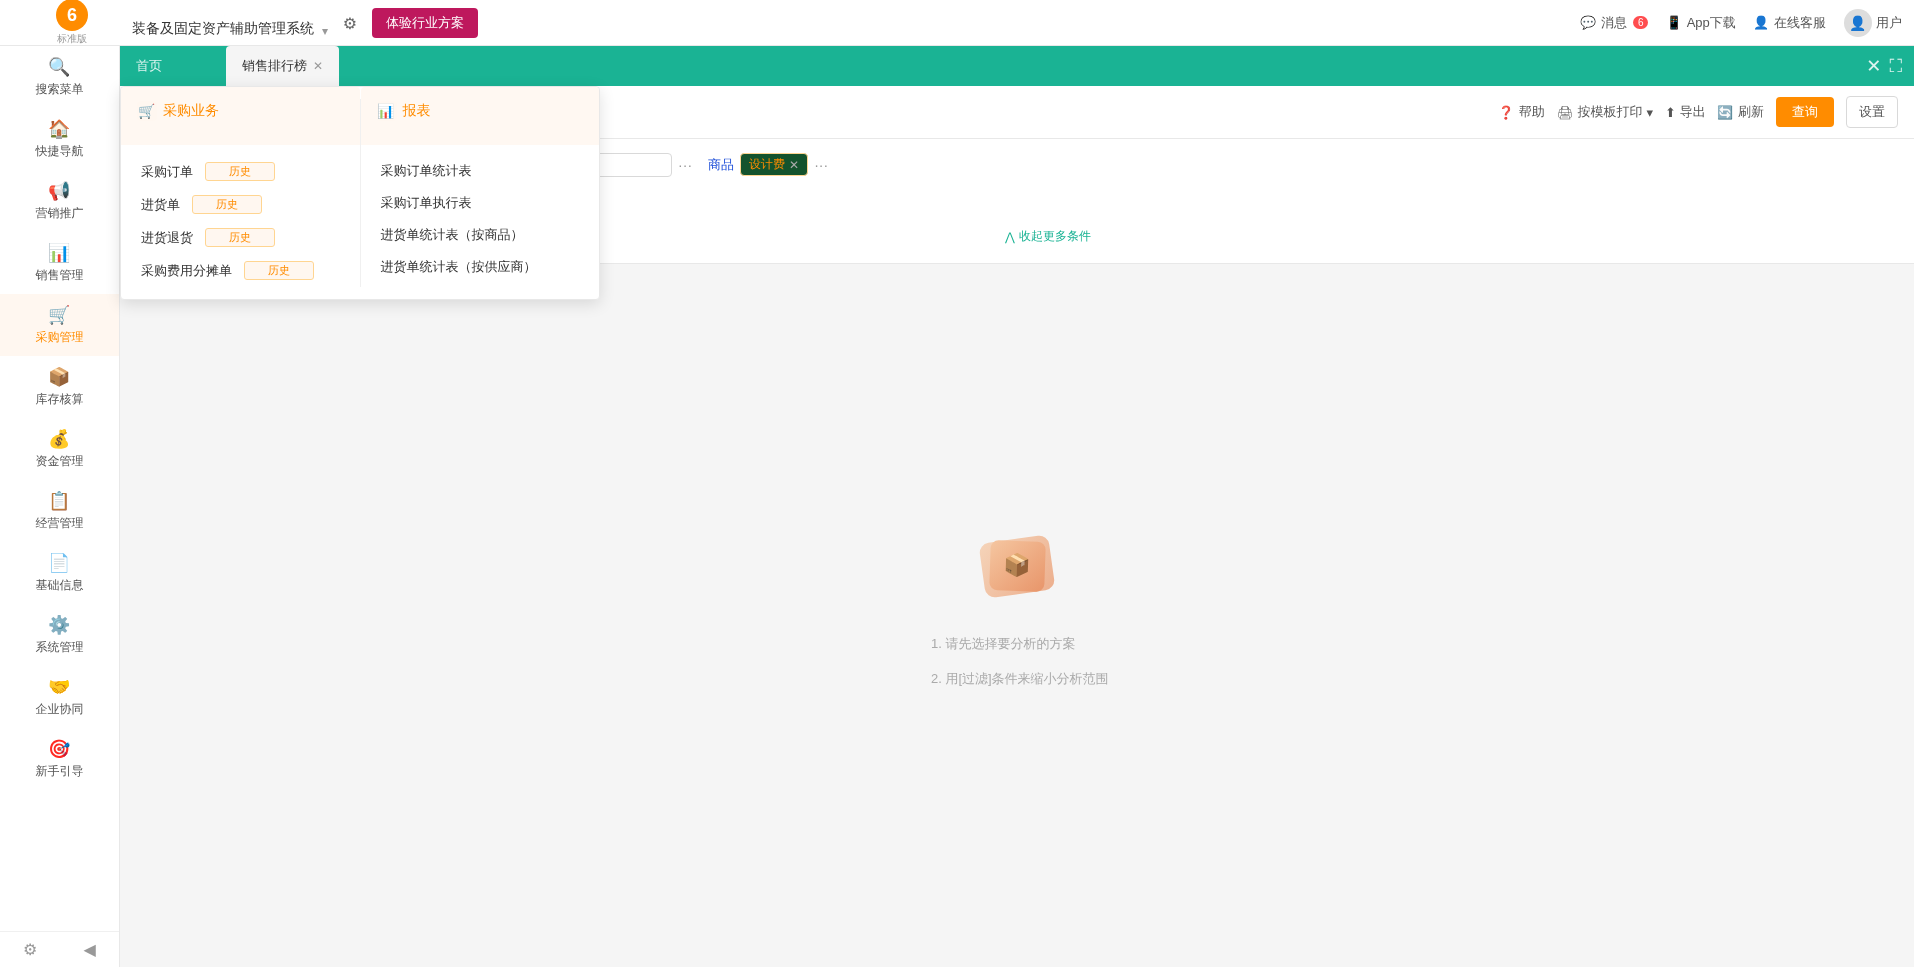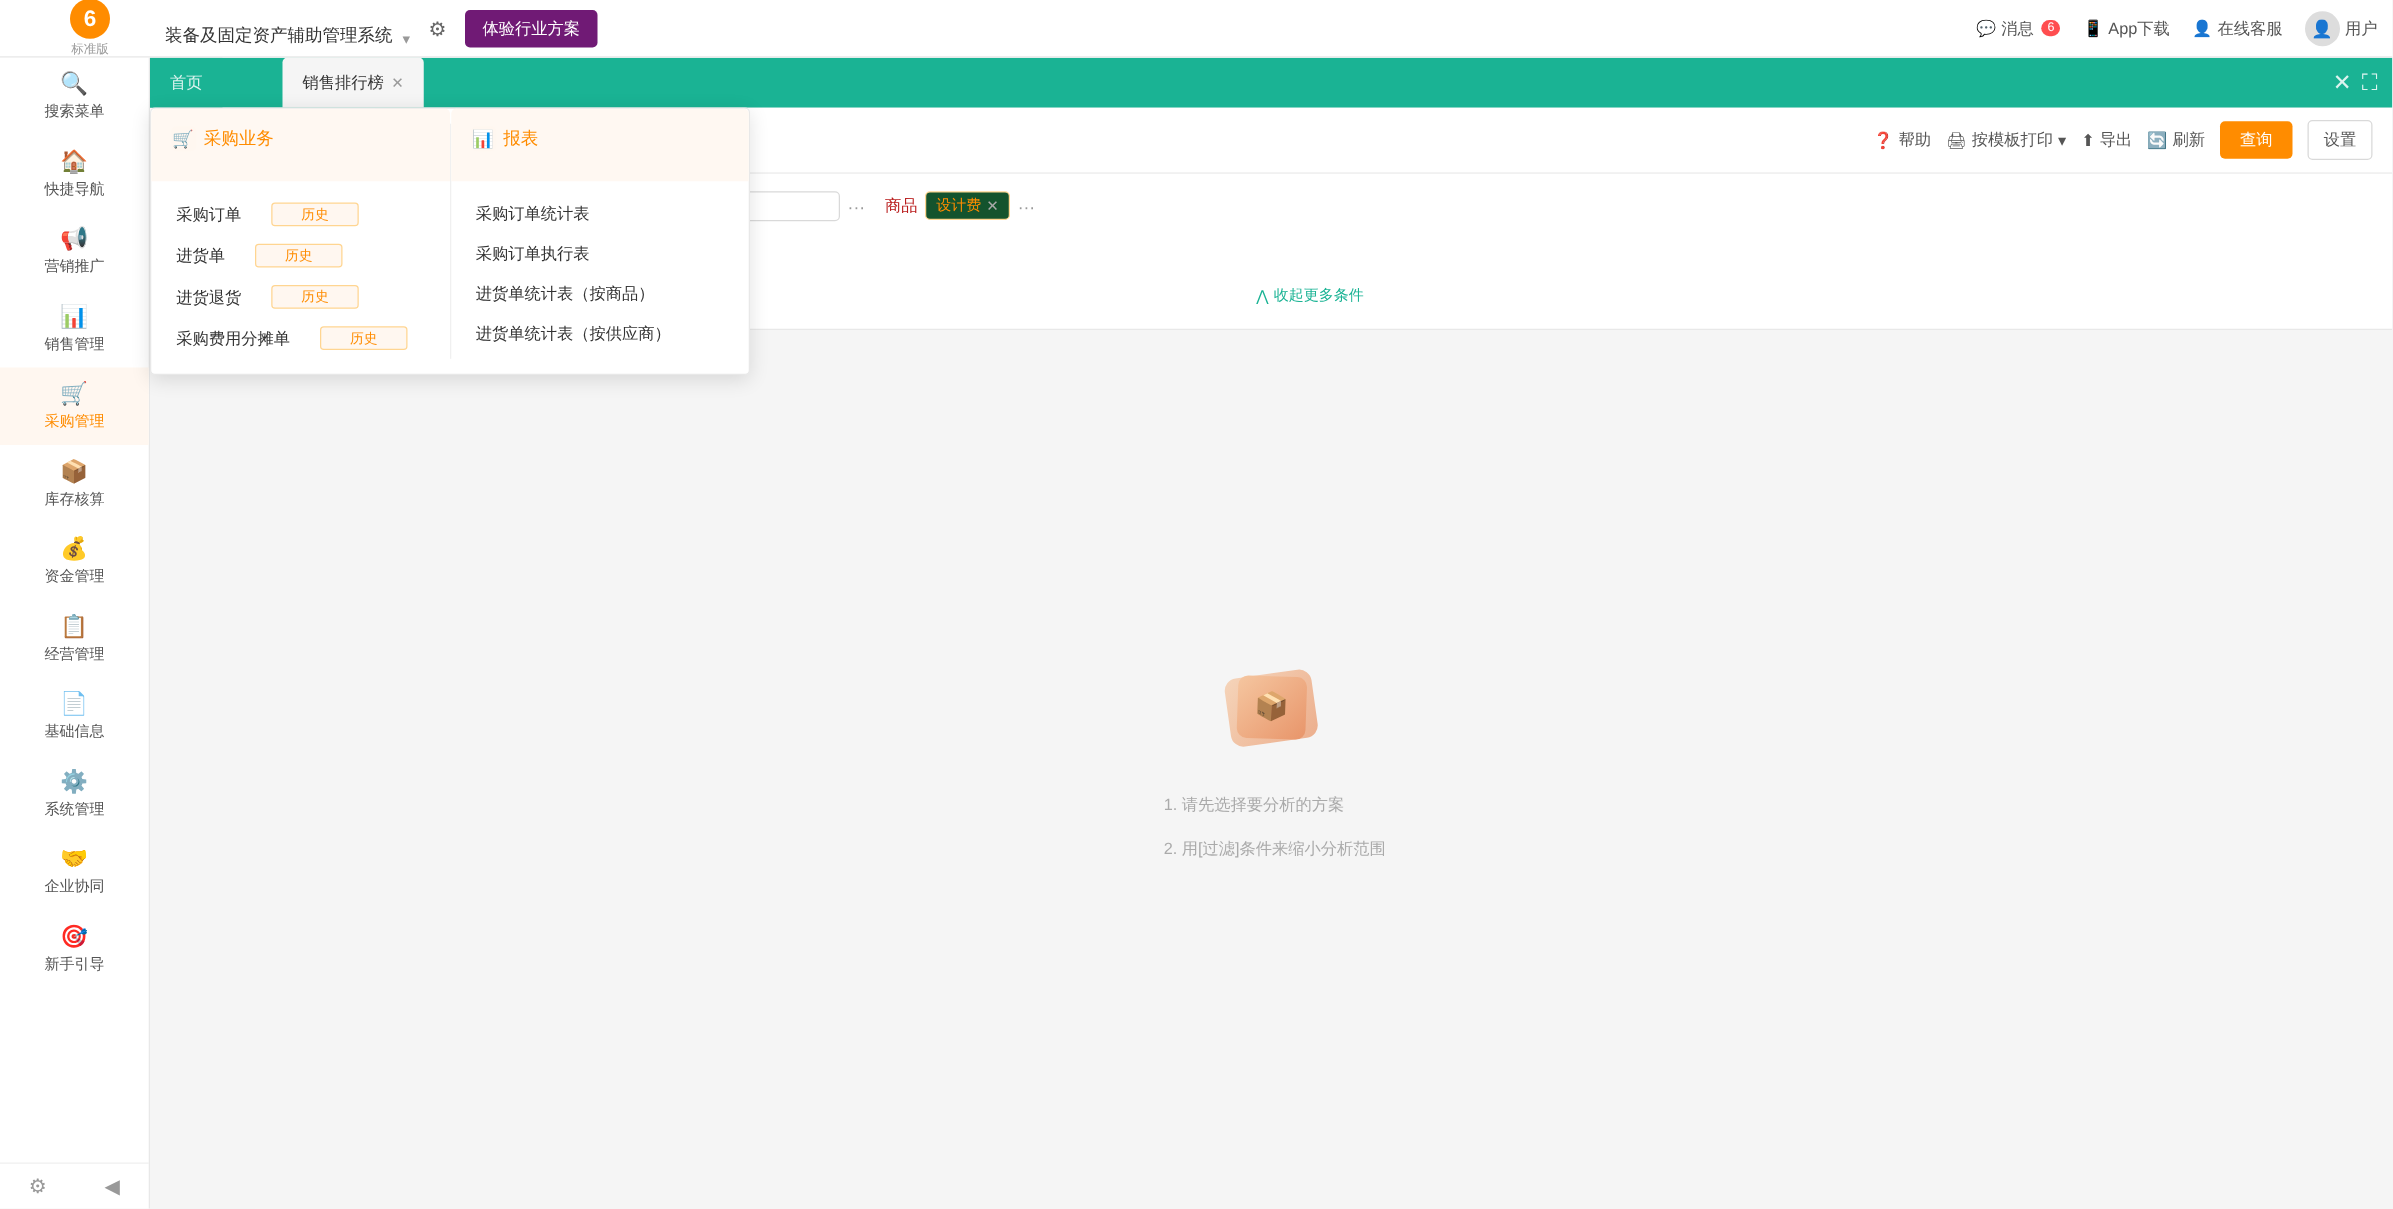--- a/index.html
+++ b/index.html
@@ -40,21 +40,21 @@
     }
     .app-title-arrow {
       color: #999; font-size: 12px; cursor: pointer;
     }
     .gear-btn {
       width: 28px; height: 28px;
       display: flex; align-items: center; justify-content: center;
       color: #666; cursor: pointer; font-size: 16px;
     }
     .industry-btn {
-      background: #701a75;
+      background: #be185d;
       color: #fff;
       border: none;
       border-radius: 4px;
       padding: 6px 14px;
       font-size: 13px;
       cursor: pointer;
     }
     .top-right {
       display: flex; align-items: center; gap: 18px;
       margin-left: auto;
@@ -216,21 +216,21 @@
       gap: 16px;
       flex-wrap: wrap;
     }
     .filter-item {
       display: flex;
       align-items: center;
       gap: 6px;
       font-size: 13px;
       color: #333;
     }
-    .filter-label { color: #b91c1c; white-space: nowrap; }
+    .filter-label { color: #1d4ed8; white-space: nowrap; }
     .filter-select {
       border: 1px solid #d9d9d9;
       border-radius: 4px;
       padding: 4px 24px 4px 8px;
       font-size: 12px;
       color: #333;
       background: #fff;
       min-width: 100px;
       appearance: none;
       cursor: pointer;
@@ -307,21 +307,21 @@
     .dropdown-section-title .icon {
       width: 20px; height: 20px;
       background: #fff7f0;
       border-radius: 4px;
       display: flex; align-items: center; justify-content: center;
       font-size: 14px;
     }
     .dropdown-item {
       display: flex;
       align-items: center;
-      gap: 24px;
+      gap: 12px;
       padding: 7px 4px;
       cursor: pointer;
       color: #333;
       font-size: 13px;
       border-radius: 4px;
     }
     .history-tag {
       font-size: 11px;
       background: #fff7f0;
       border: 1px solid #ffd591;

